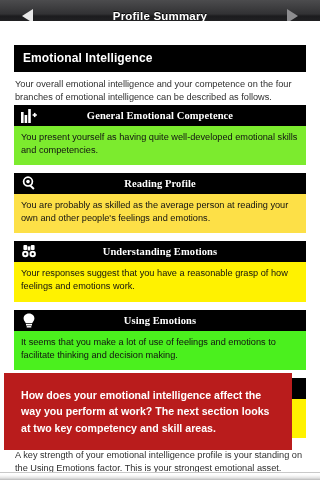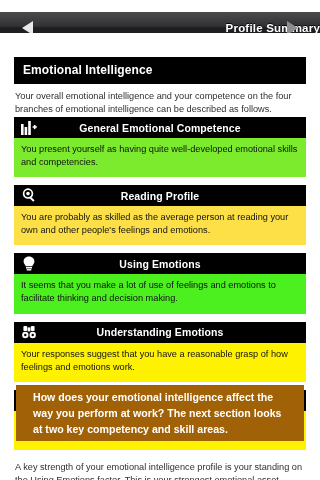--- a/index.html
+++ b/index.html
@@ -14,22 +14,21 @@
 
   
   .navbar {
     position: relative;
     height: 32px;
     width: 320px;
     background: linear-gradient(to bottom, #4c4c4e 0%, #323234 45%, #1c1c1e 52%, #2a2a2c 100%);
     border-bottom: 1px solid #000;
     display: flex;
     align-items: center;
-    justify-content: flex-end;
-    margin-top: 12px;
+    justify-content: center;
   }
   .nav-title {
     color: #ffffff;
     font-size: 11.5px;
     font-weight: bold;
     letter-spacing: 0.2px;
     text-shadow: 0 -1px 0 rgba(0,0,0,0.85);
   }
   .nav-arrow {
     position: absolute;
@@ -99,43 +98,44 @@
   }
   .section-icon svg { display: block; }
   .section-title {
     color: #ffffff;
     font-size: 10.5px;
     font-weight: bold;
     text-align: center;
     flex: 1 1 auto;
     padding-right: 30px;
     letter-spacing: 0.1px;
+    font-family: Liberation Serif, serif;
   }
   .section-body {
     font-size: 9.2px;
     line-height: 1.42;
     color: #111111;
     padding: 5px 7px 8px 7px;
   }
 
   .closing-para {
     color: #2f2f2f;
     font-size: 9.2px;
     line-height: 1.45;
     padding: 3px 1px 0 1px;
   }
 
   
   .callout {
     position: absolute;
-    left: 16px;
+    left: 4px;
     top: 352px;
     width: 288px;
-    height: 56px;
-    background: #a16207;
+    height: 77px;
+    background: #b91c1c;
     display: flex;
     align-items: center;
   }
   .callout-text {
     color: #ffffff;
     font-size: 10.6px;
     font-weight: bold;
     line-height: 1.52;
     padding: 0 16px 0 17px;
   }
@@ -187,52 +187,52 @@
           <span class="section-icon">
             <svg width="15" height="15" viewBox="0 0 15 15">
               <circle cx="6" cy="5.6" r="4.4" fill="none" stroke="#fff" stroke-width="1.7"></circle>
               <circle cx="6" cy="5.6" r="1.8" fill="#fff"></circle>
               <rect x="8.6" y="8.6" width="5.4" height="1.9" fill="#fff" transform="rotate(43 8.6 8.6)"></rect>
             </svg>
           </span>
           <span class="section-title">Reading Profile</span>
         </div>
         <div class="section-body" style="background:#fde047">You are probably as skilled as the average person at reading your own and other people's feelings and emotions.</div>
-      </div>
-
-      <div class="section">
-        <div class="section-head">
-          <span class="section-icon">
-            <svg width="14" height="15" viewBox="0 0 14 15">
-              <path d="M7 0.6 C3.6 0.6 1.6 3 1.6 5.6 C1.6 7.6 3 8.8 3.8 10.2 L10.2 10.2 C11 8.8 12.4 7.6 12.4 5.6 C12.4 3 10.4 0.6 7 0.6 Z" fill="#fff"></path>
-              <rect x="4" y="11" width="6" height="1.5" fill="#fff"></rect>
-              <rect x="4.7" y="13.1" width="4.6" height="1.4" fill="#fff"></rect>
-            </svg>
-          </span>
-          <span class="section-title">Using Emotions</span>
-        </div>
-        <div class="section-body" style="background:#4BF01E">It seems that you make a lot of use of feelings and emotions to facilitate thinking and decision making.</div>
       </div>
 
       <div class="section">
         <div class="section-head">
           <span class="section-icon">
             <svg width="14" height="15" viewBox="0 0 14 15">
               <rect x="1.4" y="1" width="3.8" height="5" rx="1" fill="#fff"></rect>
               <rect x="8.8" y="1" width="3.8" height="5" rx="1" fill="#fff"></rect>
               <rect x="5.6" y="2.4" width="2.8" height="4" fill="#fff"></rect>
               <circle cx="3.3" cy="10" r="3.2" fill="#fff"></circle>
               <circle cx="10.7" cy="10" r="3.2" fill="#fff"></circle>
               <circle cx="3.3" cy="10" r="1.2" fill="#000"></circle>
               <circle cx="10.7" cy="10" r="1.2" fill="#000"></circle>
             </svg>
           </span>
           <span class="section-title">Understanding Emotions</span>
         </div>
         <div class="section-body" style="background:#FFF200">Your responses suggest that you have a reasonable grasp of how feelings and emotions work.</div>
+      </div>
+
+      <div class="section">
+        <div class="section-head">
+          <span class="section-icon">
+            <svg width="14" height="15" viewBox="0 0 14 15">
+              <path d="M7 0.6 C3.6 0.6 1.6 3 1.6 5.6 C1.6 7.6 3 8.8 3.8 10.2 L10.2 10.2 C11 8.8 12.4 7.6 12.4 5.6 C12.4 3 10.4 0.6 7 0.6 Z" fill="#fff"></path>
+              <rect x="4" y="11" width="6" height="1.5" fill="#fff"></rect>
+              <rect x="4.7" y="13.1" width="4.6" height="1.4" fill="#fff"></rect>
+            </svg>
+          </span>
+          <span class="section-title">Using Emotions</span>
+        </div>
+        <div class="section-body" style="background:#4BF01E">It seems that you make a lot of use of feelings and emotions to facilitate thinking and decision making.</div>
       </div>
 
       <div class="section">
         <div class="section-head">
           <span class="section-icon">
             <svg width="16" height="14" viewBox="0 0 16 14">
               <circle cx="8" cy="2.3" r="2.1" fill="#fff"></circle>
               <rect x="5.6" y="5" width="4.8" height="2.6" rx="1" fill="#fff"></rect>
               <circle cx="2.4" cy="9.4" r="2.1" fill="#fff"></circle>
               <rect x="0" y="12.1" width="4.8" height="2.4" rx="1" fill="#fff"></rect>

